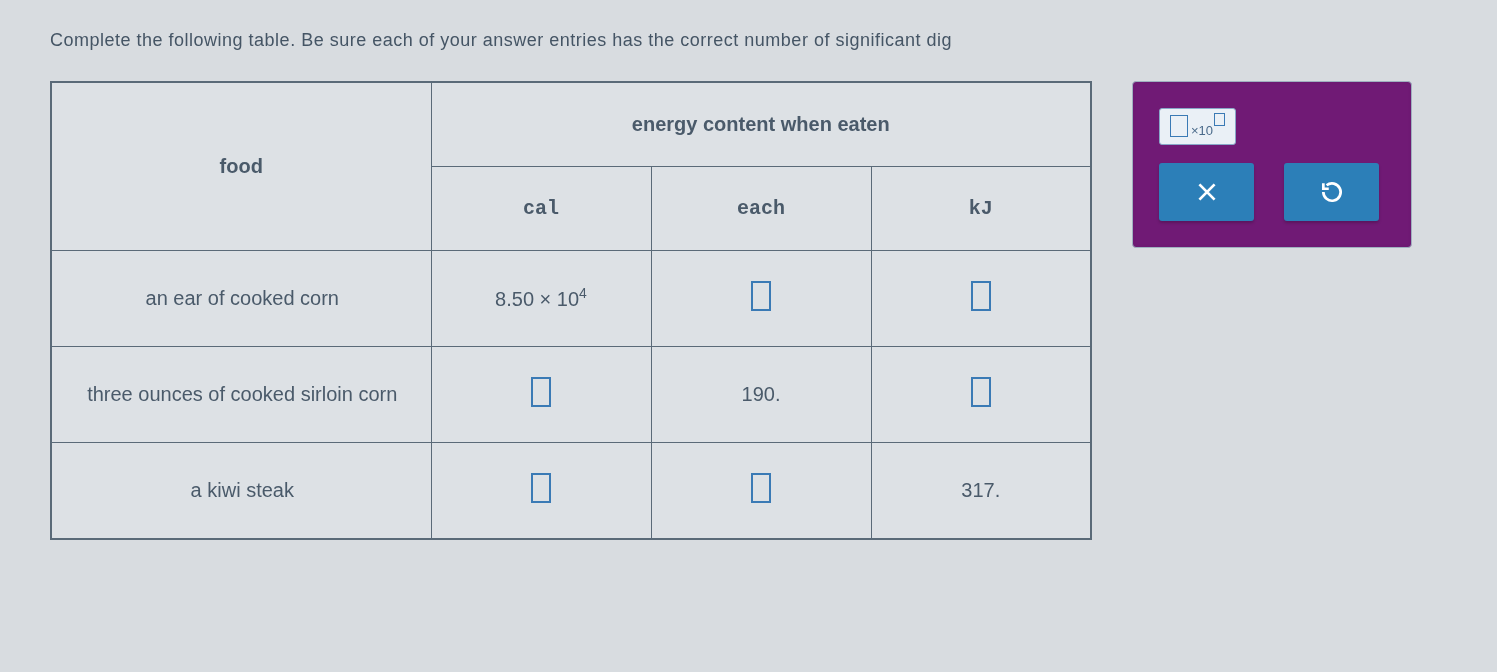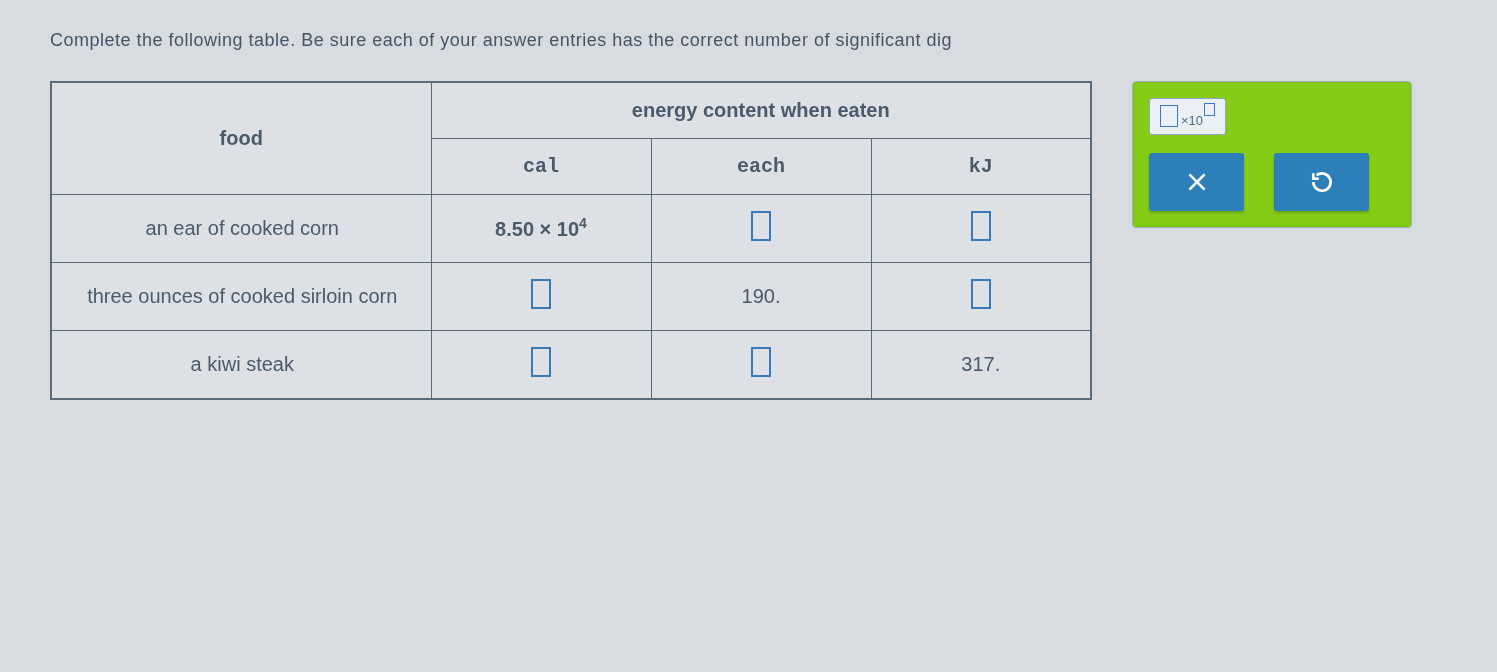--- a/index.html
+++ b/index.html
@@ -28,21 +28,21 @@
       align-items: flex-start;
     }
     table.data-table {
       border-collapse: collapse;
       background: #dde1e5;
       border: 2px solid #5a6a78;
     }
     table.data-table th,
     table.data-table td {
       border: 1px solid #5a6a78;
-      padding: 16px 18px;
+      padding: 30px 18px;
       font-size: 20px;
       color: #4a5a6a;
       text-align: center;
       vertical-align: middle;
     }
     table.data-table th {
       font-weight: bold;
       background: #dde1e5;
     }
     .food-header {
@@ -67,31 +67,30 @@
     }
     .input-box {
       display: inline-block;
       width: 20px;
       height: 30px;
       border: 2px solid #3a7ab5;
       background: transparent;
     }
     .sci-value {
       white-space: nowrap;
-      font-weight: bold;
     }
     .sci-value sup {
       font-size: 14px;
       vertical-align: super;
     }
     .tools-panel {
-      background: #84cc16;
+      background: #701a75;
       border: 1px solid #a0b0c0;
       border-radius: 4px;
-      padding: 16px;
+      padding: 26px;
       min-width: 280px;
       box-shadow: inset 0 0 4px rgba(0,0,0,0.05);
     }
     .tool-sci-btn {
       display: inline-flex;
       align-items: flex-start;
       justify-content: center;
       padding: 6px 10px;
       border: 1px solid #88a8c8;
       background: #eaf0f6;

